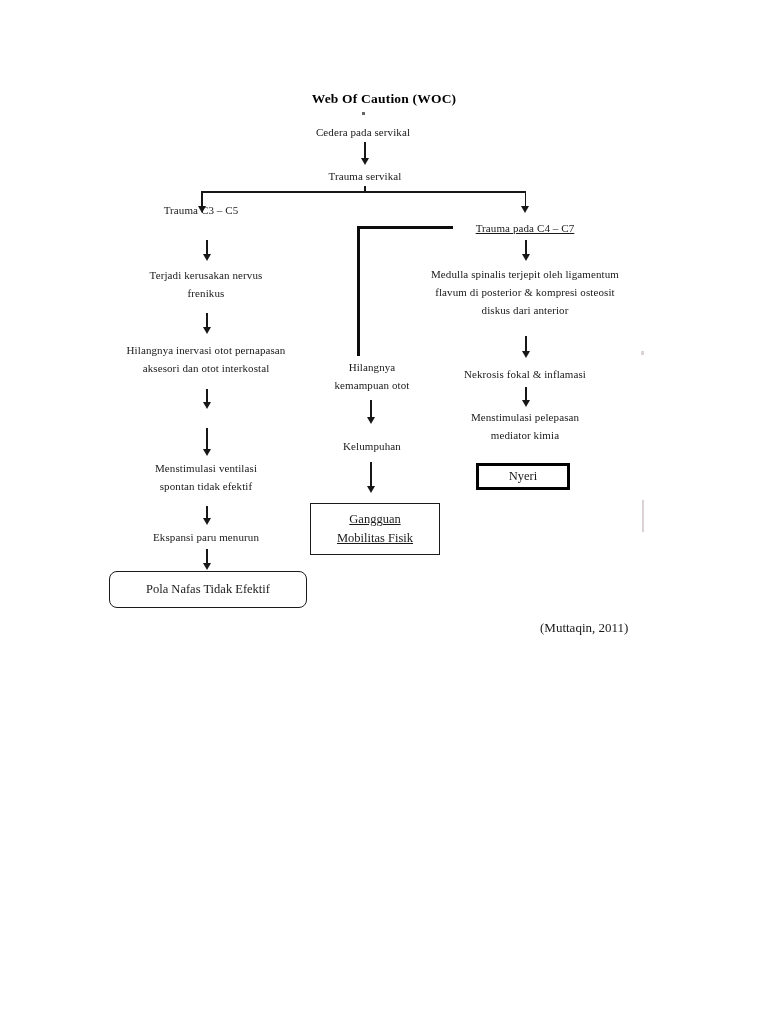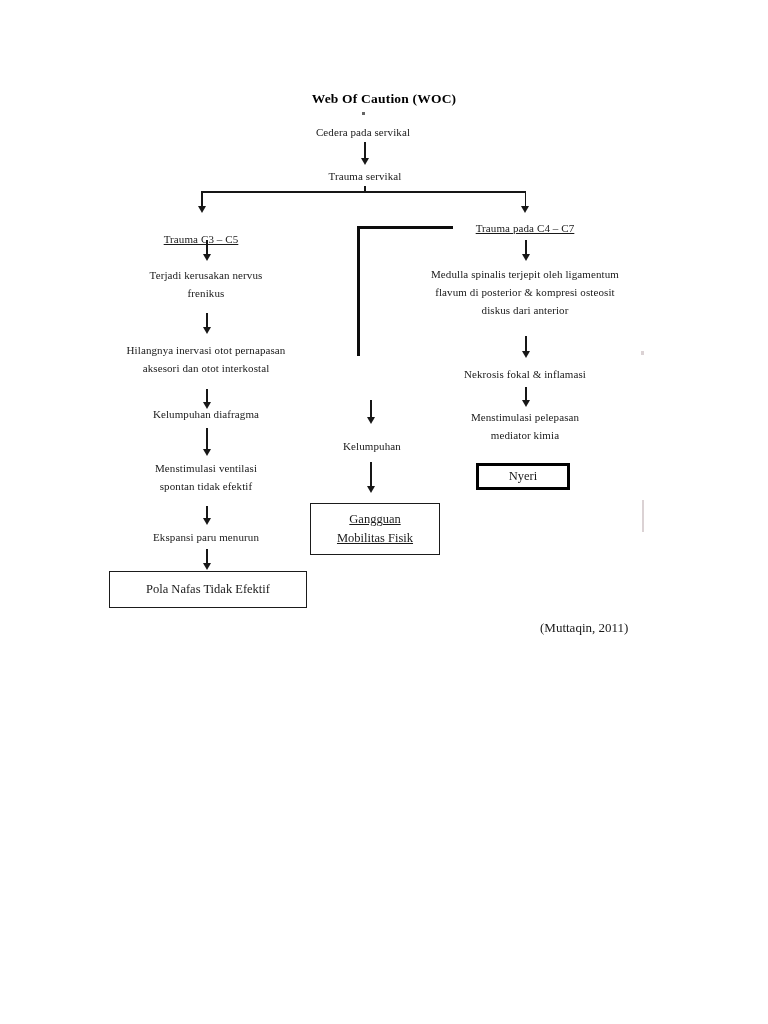--- a/index.html
+++ b/index.html
@@ -121,21 +121,21 @@
   <div class="vline" style="left:364px; top:186px; height:6px;"></div>
 
   <div class="hline" style="left:201px; top:191px; width:325px;"></div>
 
   <div class="vline" style="left:201px; top:191px; height:19px;"></div>
   <div class="arrowhead" style="left:197.6px; top:206px;"></div>
 
   <div class="vline" style="left:524.5px; top:191px; height:19px;"></div>
   <div class="arrowhead" style="left:521px; top:206px;"></div>
 
-  <div class="node" style="left:96px; top:230px; width:210px;text-decoration:underline;">Trauma C3 – C5</div>
+  <div class="node" style="left:96px; top:201px; width:210px;">Trauma C3 – C5</div>
 
   <div class="node" style="left:420px; top:219px; width:210px;text-decoration:underline;">Trauma pada C4 – C7</div>
 
   <div class="hline thick" style="left:357px; top:226px; width:96px;"></div>
   <div class="vline thick" style="left:357px; top:226px; height:130px;"></div>
 
   <div class="vline" style="left:206px; top:240px; height:18px;"></div>
   <div class="arrowhead" style="left:202.6px; top:254px;"></div>
 
   <div class="node" style="left:101px; top:266px; width:210px;">Terjadi kerusakan nervus
@@ -143,38 +143,39 @@
 
   <div class="vline" style="left:206px; top:313px; height:18px;"></div>
   <div class="arrowhead" style="left:202.6px; top:327px;"></div>
 
   <div class="node" style="left:96px; top:341px; width:220px;">Hilangnya inervasi otot pernapasan
 aksesori dan otot interkostal</div>
 
   <div class="vline" style="left:206px; top:389px; height:17px;"></div>
   <div class="arrowhead" style="left:202.6px; top:402px;"></div>
 
-  <div class="node" style="left:101px; top:405px; width:210px;">Kelumpuhan diafragma</div>
 
   <div class="vline" style="left:206px; top:428px; height:25px;"></div>
   <div class="arrowhead" style="left:202.6px; top:449px;"></div>
 
   <div class="node" style="left:101px; top:459px; width:210px;">Menstimulasi  ventilasi
 spontan tidak  efektif</div>
 
   <div class="vline" style="left:206px; top:506px; height:16px;"></div>
   <div class="arrowhead" style="left:202.6px; top:518px;"></div>
 
   <div class="node" style="left:101px; top:528px; width:210px;">Ekspansi paru menurun</div>
 
   <div class="vline" style="left:206px; top:549px; height:16px;"></div>
   <div class="arrowhead" style="left:202.6px; top:563px;"></div>
 
-  <div class="box" style="left:109px; top:571px; width:198px; height:37px;">Pola Nafas Tidak Efektif</div>
-
+  <div class="box" style="left:109px; top:571px; width:198px; height:37px;border-radius:8px;">Pola Nafas Tidak Efektif</div>
+
+  <div class="node" style="left:302px; top:358px; width:140px;">Hilangnya
+kemampuan otot</div>
 
   <div class="vline" style="left:370px; top:400px; height:21px;"></div>
   <div class="arrowhead" style="left:366.6px; top:417px;"></div>
 
   <div class="node" style="left:302px; top:437px; width:140px;">Kelumpuhan</div>
 
   <div class="vline" style="left:370px; top:462px; height:28px;"></div>
   <div class="arrowhead" style="left:366.6px; top:486px;"></div>
 
   <div class="box" style="left:310px; top:503px; width:130px; height:52px;text-decoration:underline;">Gangguan

